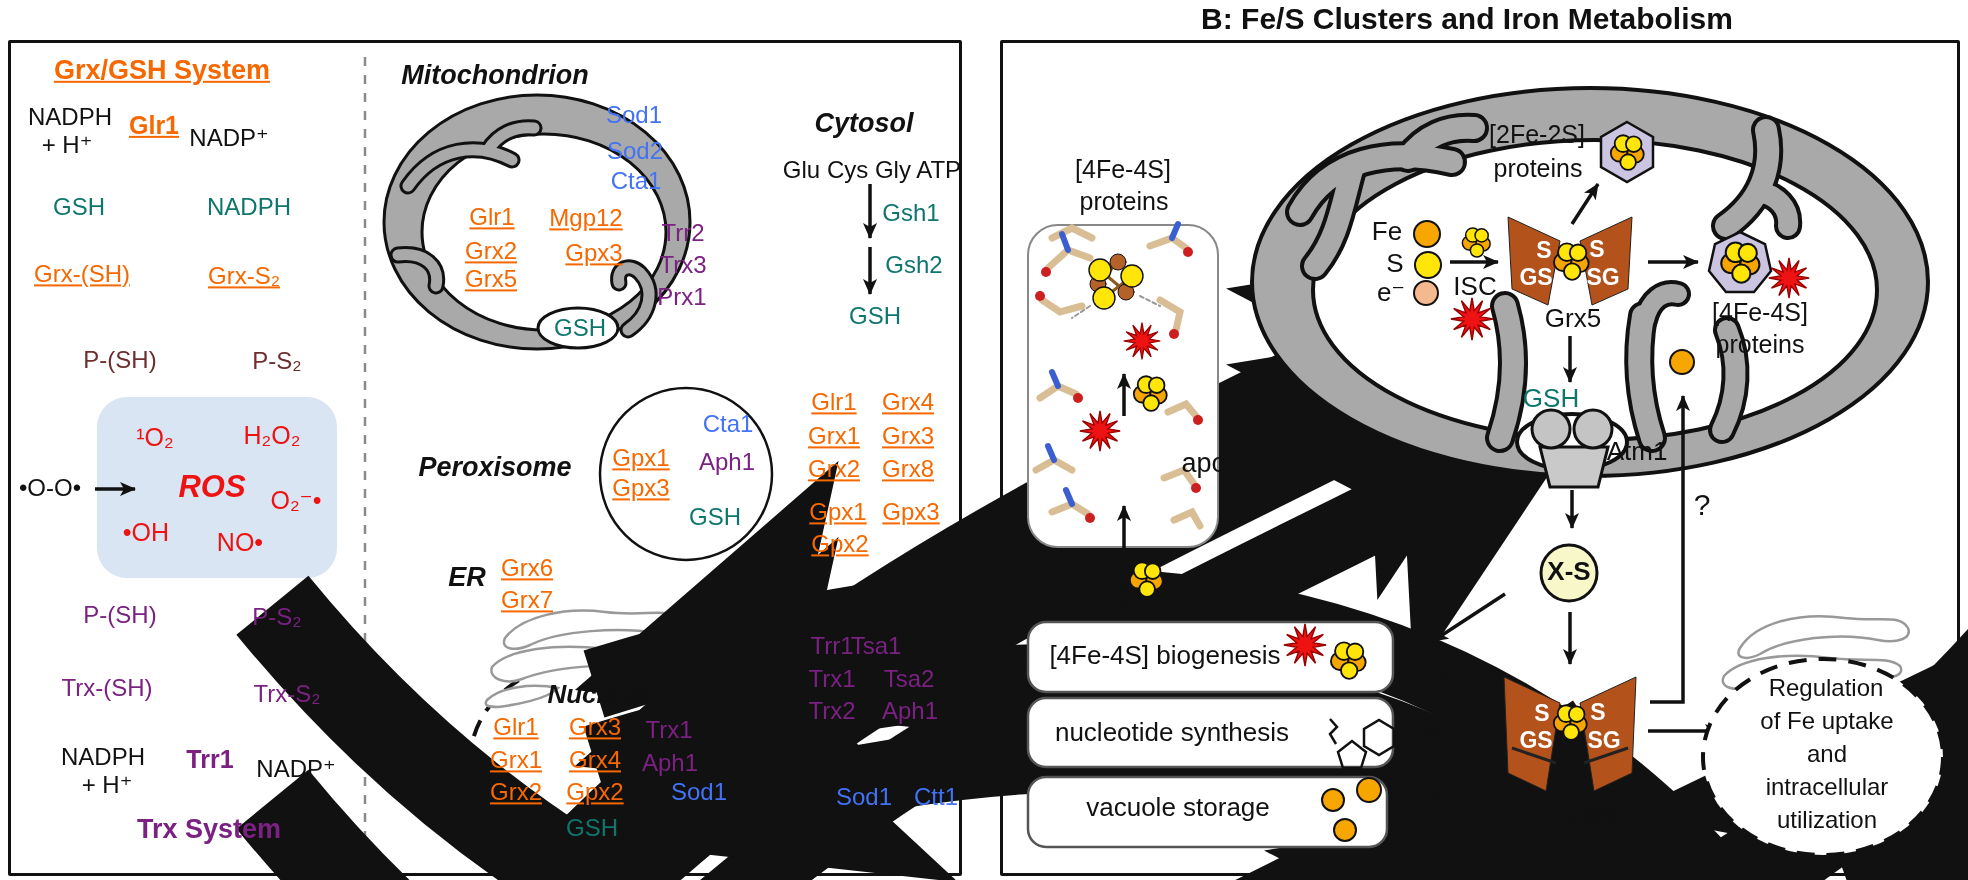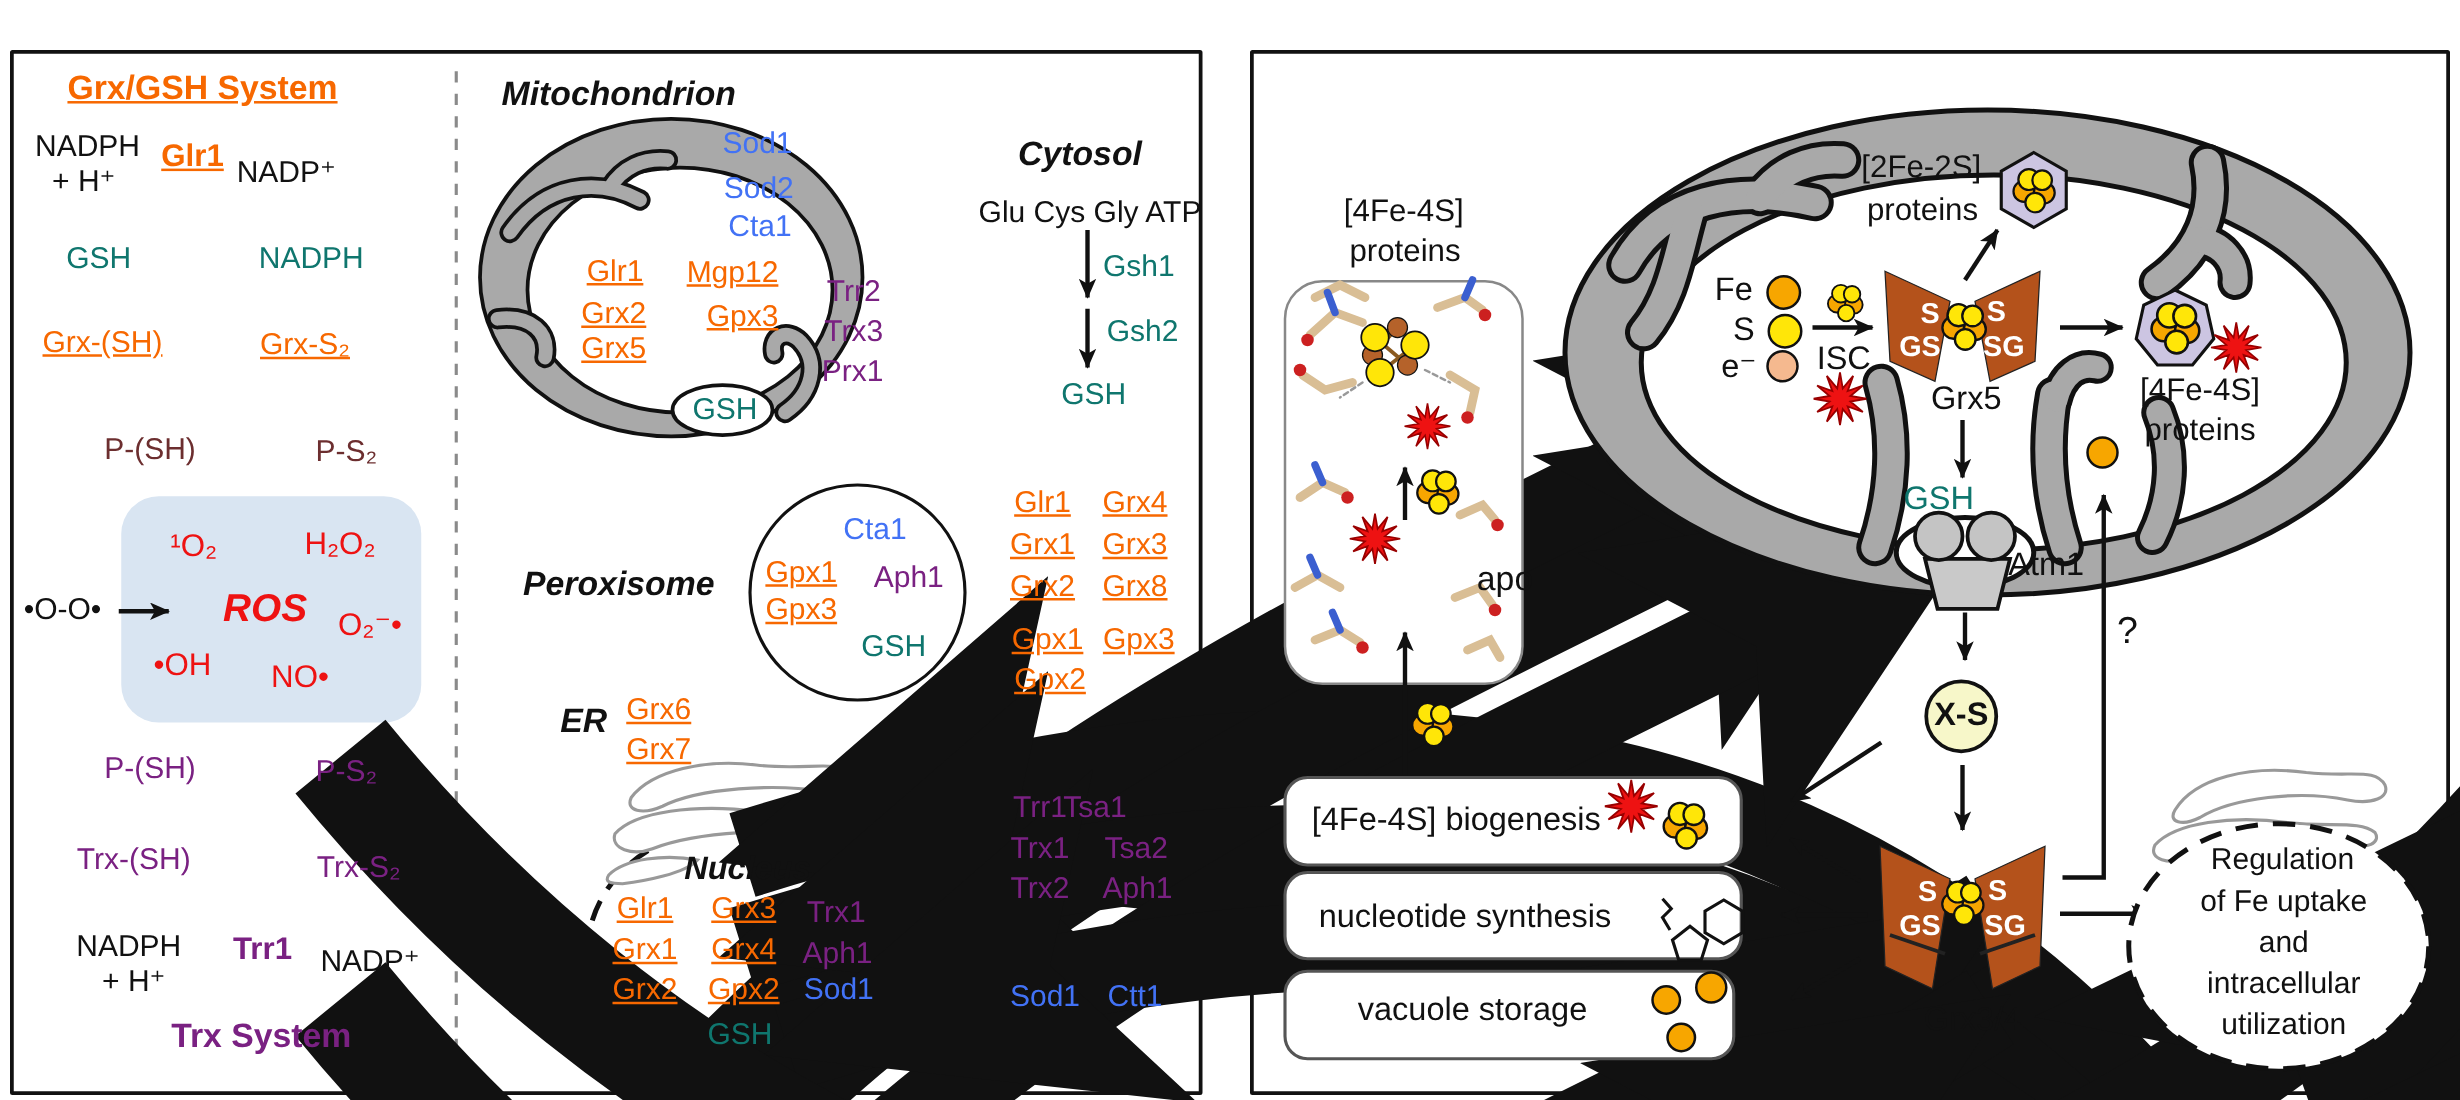--- a/index.html
+++ b/index.html
@@ -6,21 +6,21 @@
   #stage{position:relative;width:1968px;height:880px;background:#fff;overflow:hidden;
          font-family:"Liberation Sans","DejaVu Sans",sans-serif;color:#111;}
   .panelbox{position:absolute;border:3px solid #111;background:#fff;z-index:0;border-radius:2px;}
   #vec{position:absolute;left:0;top:0;z-index:1;pointer-events:none;}
   .t{position:absolute;transform:translate(-50%,-50%);font-size:24px;line-height:1.05;
      white-space:nowrap;z-index:2;color:#111;}
   .ttl{font-size:30px;font-weight:bold;}
   .hd{font-size:27px;font-weight:bold;}
   .it{font-style:italic;}
   .bo{font-weight:bold;}
-  .o{color:#F76800;text-decoration:underline;} .g{color:#0f766e;} .bl{color:#4272F5;} .pu{color:#7A2182;}
+  .o{color:#F76800;text-decoration:underline;} .g{color:#0f766e;} .bl{color:#4272F5;margin-left:28px;} .pu{color:#7A2182;}
   .ma{color:#6C2E2F;} .re{color:#EE1212;}
   .f31{font-size:31px;} .f26{font-size:26px;} .f25{font-size:25px;} .f30{font-size:30px;} .f27{font-size:27px;}
   svg text.wing{font-family:"Liberation Sans","DejaVu Sans",sans-serif;font-size:23px;font-weight:bold;fill:#fff;text-anchor:middle;}
 </style>
 </head>
 <body>
 
 <div id="stage">
 
   <div class="panelbox" style="left:8px;top:40px;width:948px;height:830px;"></div>
@@ -249,20 +249,21 @@
     </g>
     <circle cx="1682" cy="362" r="12" fill="#F7A600" stroke="#111" stroke-width="2"></circle>
 
     <g fill="#fff" stroke="#999" stroke-width="2.5">
       <path d="M 1740,648 C 1756,622 1800,612 1845,618 C 1882,622 1900,614 1908,628 C 1912,638 1898,644 1878,640 C 1840,632 1786,638 1760,654 C 1746,661 1734,658 1740,648 Z"></path>
       <path d="M 1724,676 C 1740,658 1786,652 1830,658 C 1864,662 1888,656 1900,666 C 1905,674 1894,680 1877,676 C 1840,669 1780,672 1750,686 C 1736,692 1718,688 1724,676 Z"></path>
     </g>
     <ellipse cx="1823" cy="757" rx="120" ry="98" fill="#fff" stroke="#111" stroke-width="4" stroke-dasharray="18 12"></ellipse>
   </svg>
 
+  <div class="t ttl" style="left:1467px;top:19px">B: Fe/S Clusters and Iron Metabolism</div>
 
   <div class="t hd o" style="left:162px;top:70px">Grx/GSH System</div>
   <div class="t" style="left:70px;top:117px">NADPH</div>
   <div class="t" style="left:67px;top:145px">+ H⁺</div>
   <div class="t bo o f25" style="left:154px;top:125px">Glr1</div>
   <div class="t" style="left:229px;top:138px">NADP⁺</div>
   <div class="t g" style="left:79px;top:207px">GSH</div>
   <div class="t g" style="left:249px;top:207px">NADPH</div>
   <div class="t o" style="left:82px;top:274px">Grx-(SH)</div>
   <div class="t o" style="left:244px;top:276px">Grx-S₂</div>

